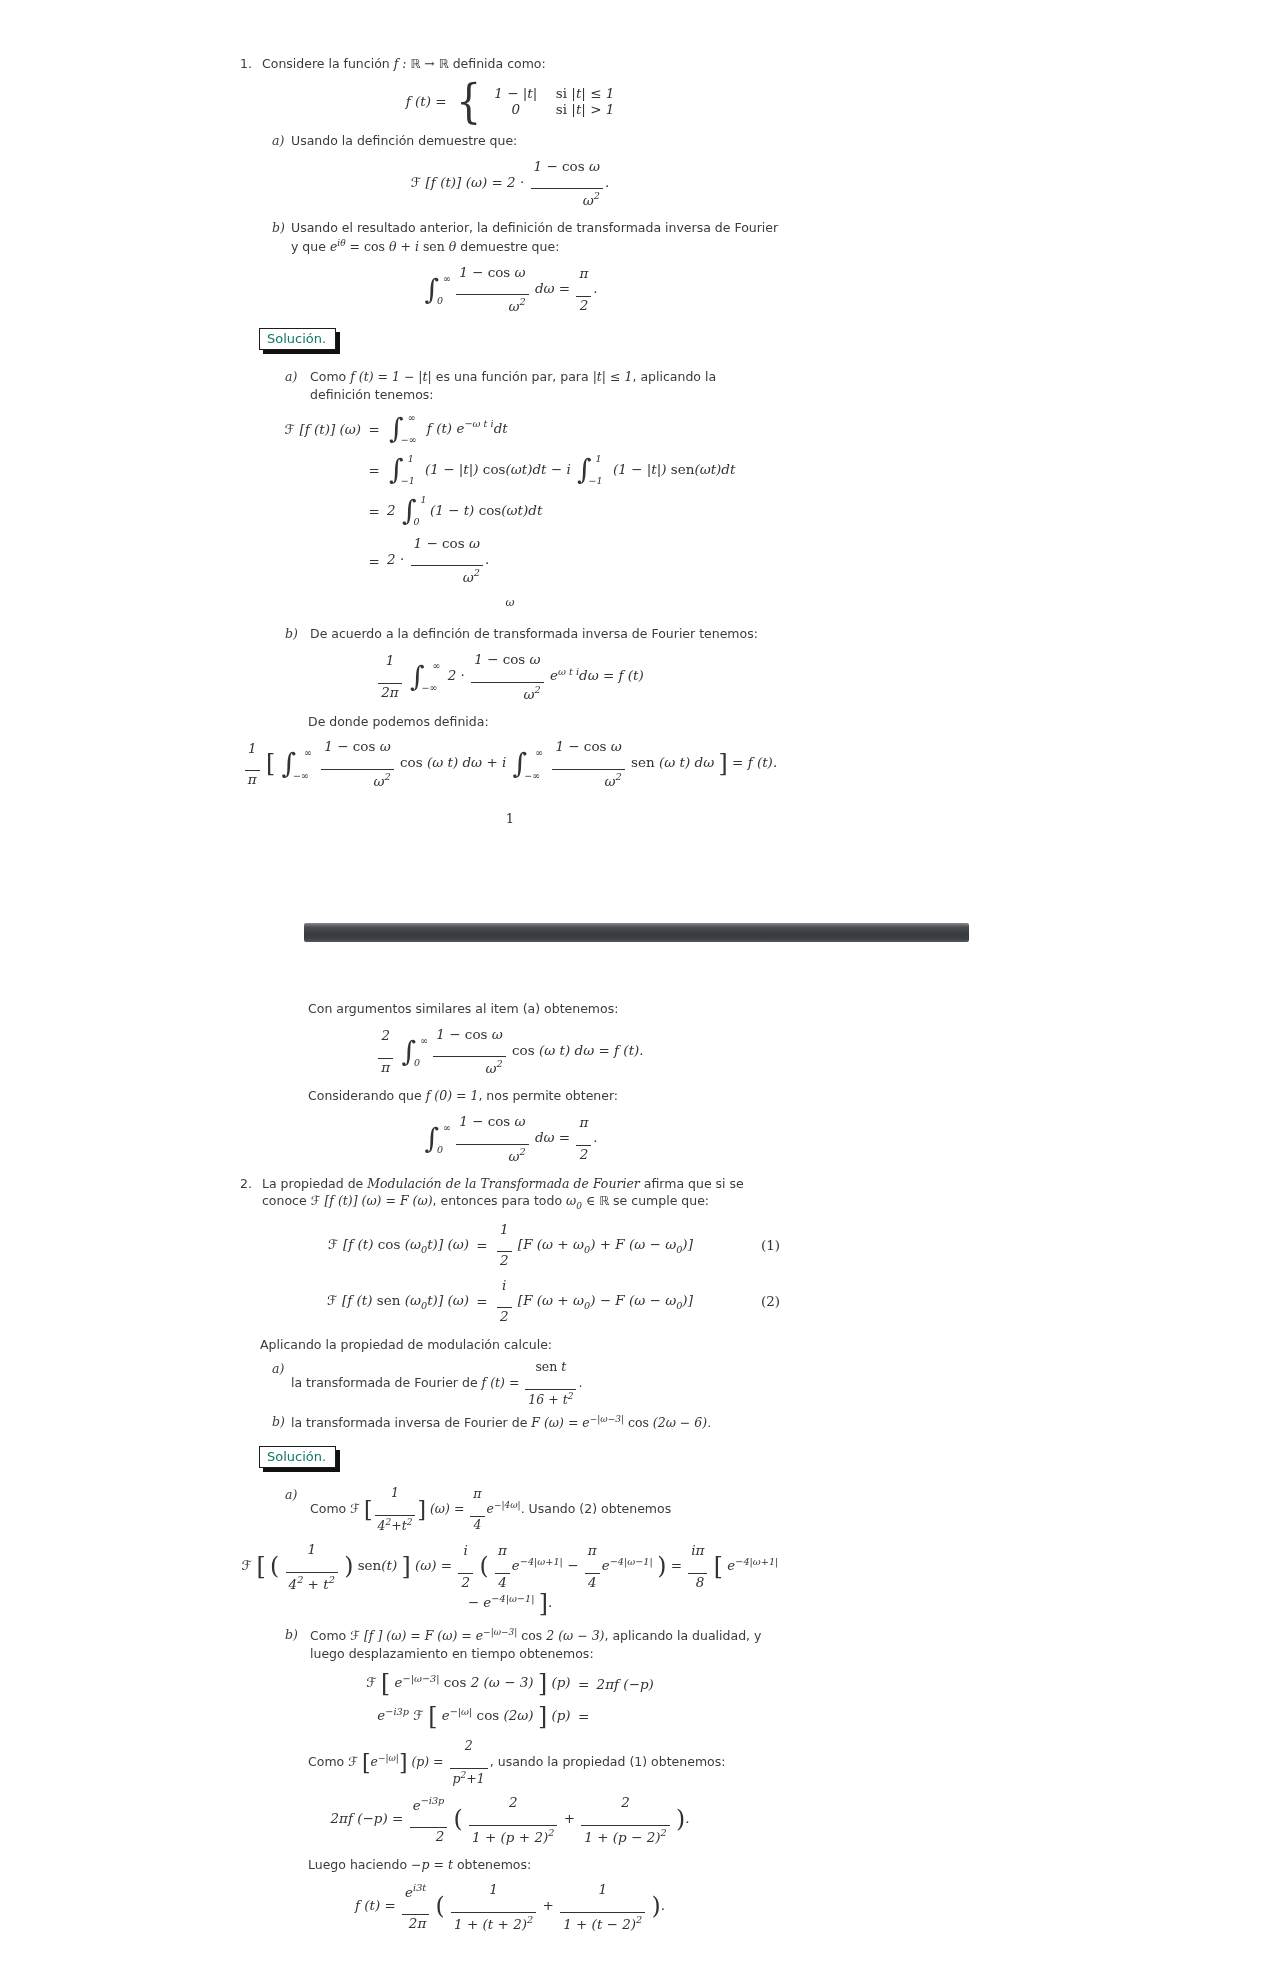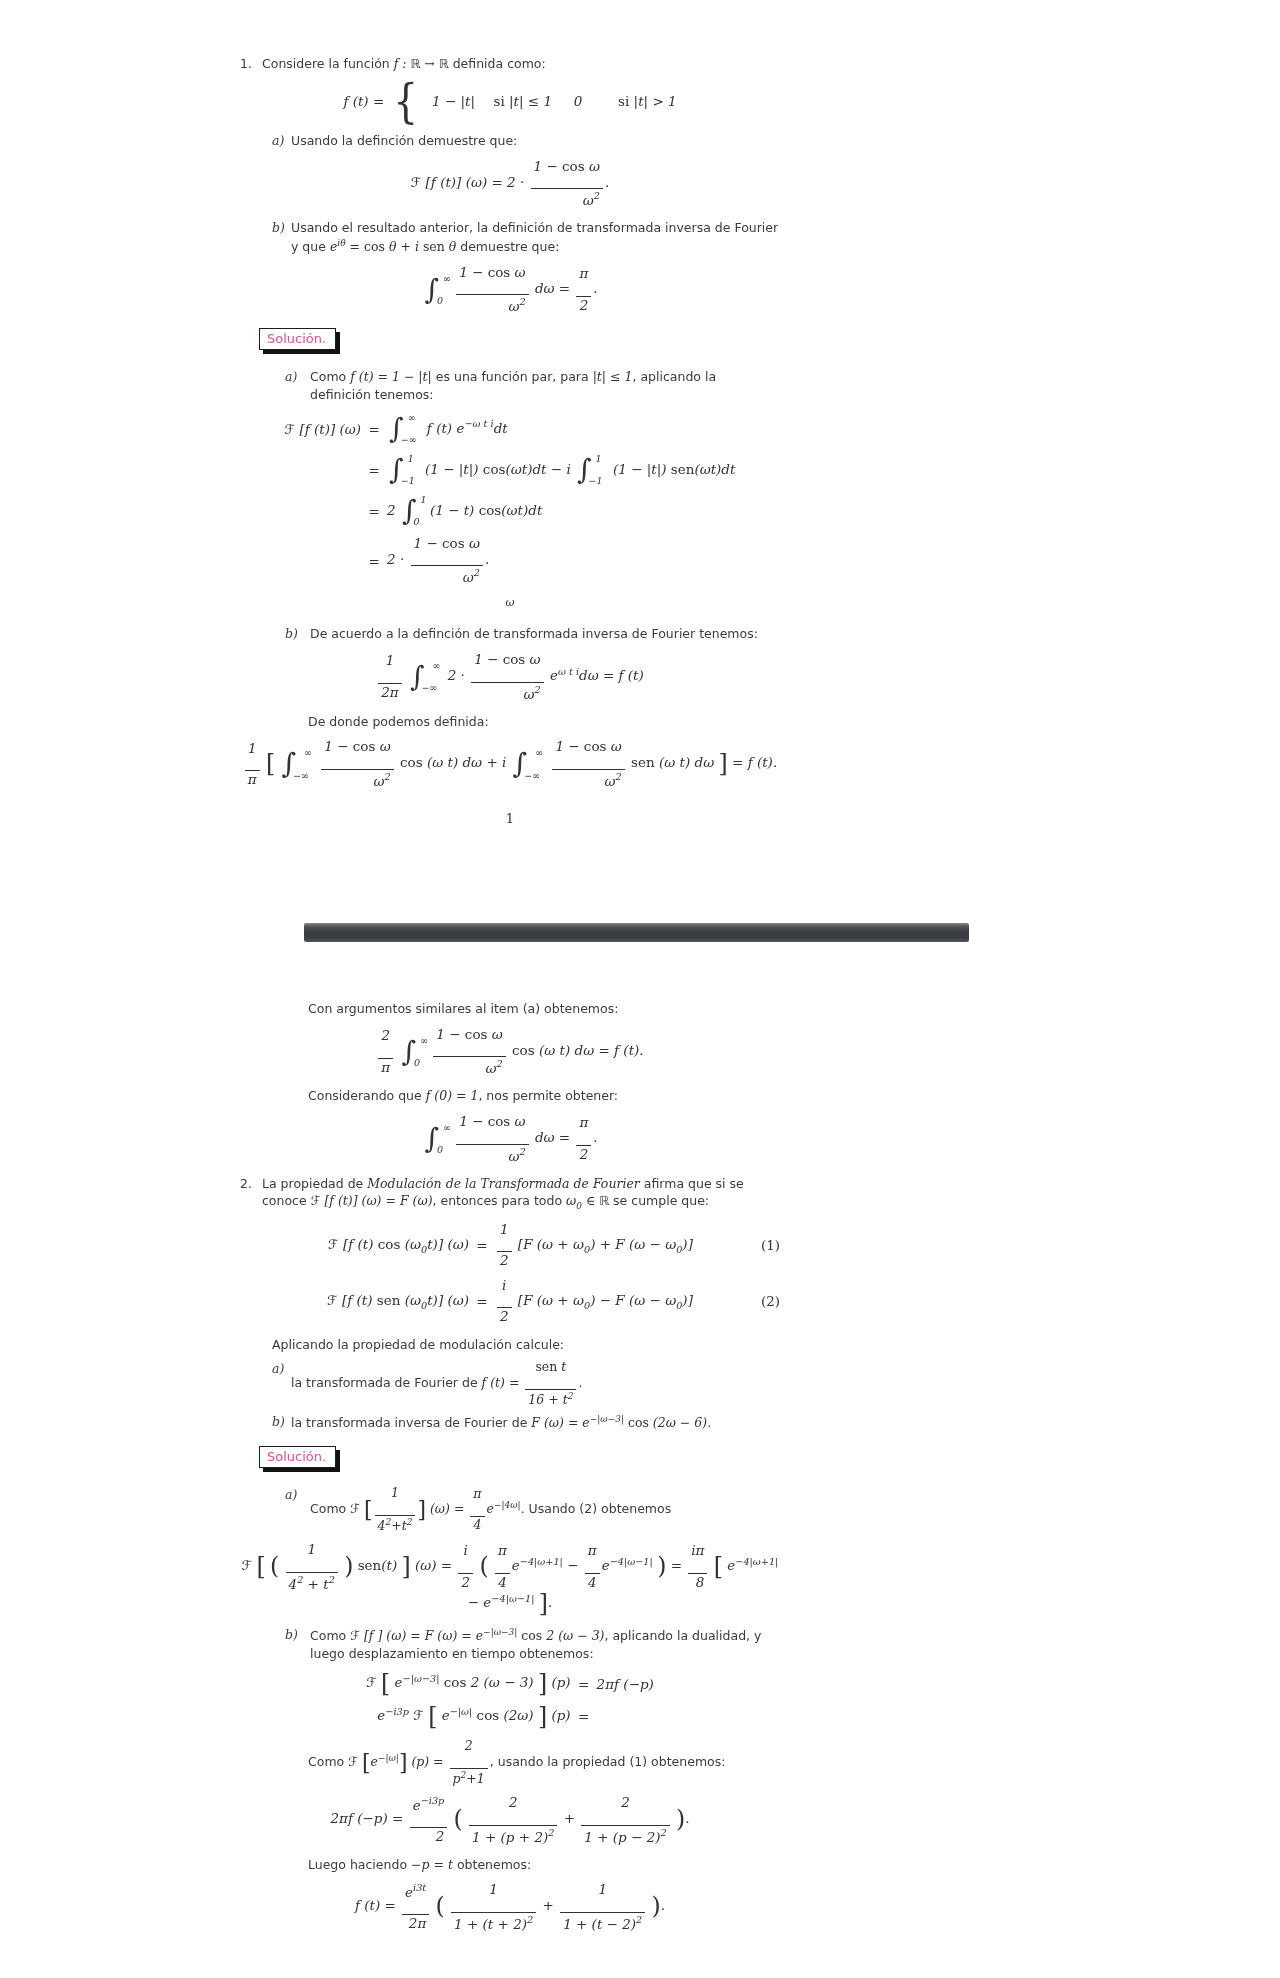--- a/index.html
+++ b/index.html
@@ -42,28 +42,28 @@
           row-gap:9px;align-items:center;font-size:13.5px;margin:9px 0 11px;}
   .al-sp{}
   .al-l{text-align:right;}
   .al-m{text-align:center;}
   .al-r{text-align:left;}
   .al-t{text-align:right;font-style:normal;align-self:center;}
 
   
   .pw{display:inline-flex;align-items:center;gap:7px;}
   .brace{font-size:46px;font-weight:200;line-height:0.85;font-style:normal;transform:scaleX(0.85);}
-  .pwrows{display:inline-flex;flex-direction:row;gap:0;text-align:left;}
+  .pwrows{display:inline-flex;flex-direction:column;gap:0;text-align:left;}
   .pwrow{display:flex;gap:14px;}
   .pwv{min-width:52px;text-align:center;}
 
   
   .solwrap{margin:14px 0 18px 19px;}
   .solbox{display:inline-block;border:1px solid #1c1c1c;background:#fff;
-          padding:2px 9px 3px 7px;box-shadow:4px 4px 0 #111;font-size:13px;color:#ec4899;}
+          padding:2px 9px 3px 7px;box-shadow:4px 4px 0 #111;font-size:13px;color:#0f766e;}
 
   .stray{display:block;text-align:center;font-size:11px;margin:2px 0 16px;}
   .pgnum{display:block;text-align:center;font-family:"DejaVu Serif","DejaVu Sans",serif;
          font-style:normal;font-size:13px;margin-top:22px;color:#333;}
 
   
   .divider{position:absolute;left:304px;top:923px;width:665px;height:19px;border-radius:2px;
            background:linear-gradient(180deg,#85888c 0%,#4a4d52 22%,#393c41 55%,#3a3d42 80%,#54575b 100%);}
 </style>
 </head>
@@ -234,21 +234,21 @@
         <span class="al-m">=</span>
         <span class="al-r"><span class="fr"><span class="nu">1</span><span class="de">2</span></span> [F (ω + ω<sub>0</sub>) + F (ω − ω<sub>0</sub>)]</span>
         <span class="al-t">(1)</span>
       <span class="al-sp"></span>
         <span class="al-l">ℱ [f (t) <span class="rm">sen</span> (ω<sub>0</sub>t)] (ω)</span>
         <span class="al-m">=</span>
         <span class="al-r"><span class="fr"><span class="nu">i</span><span class="de">2</span></span> [F (ω + ω<sub>0</sub>) − F (ω − ω<sub>0</sub>)]</span>
         <span class="al-t">(2)</span>
     </div>
 
-    <div class="txt" style="margin-left:32px;margin-bottom:7px;">Aplicando la propiedad de modulación calcule:</div>
+    <div class="txt" style="margin-left:20px;margin-bottom:7px;">Aplicando la propiedad de modulación calcule:</div>
 
     <div class="item sub txt">
       <span class="inum">a)</span>
       <div class="itxt">la transformada de Fourier de <span class="mi">f (t) = <span class="fr"><span class="nu"><span class="rm">sen</span> t</span><span class="de">16 + t<sup>2</sup></span></span></span>.</div>
     </div>
     <div class="item sub txt">
       <span class="inum">b)</span>
       <div class="itxt">la transformada inversa de Fourier de <span class="mi">F (ω) = e<sup>−|ω−3|</sup> <span class="rm">cos</span> (2ω − 6)</span>.</div>
     </div>
 

